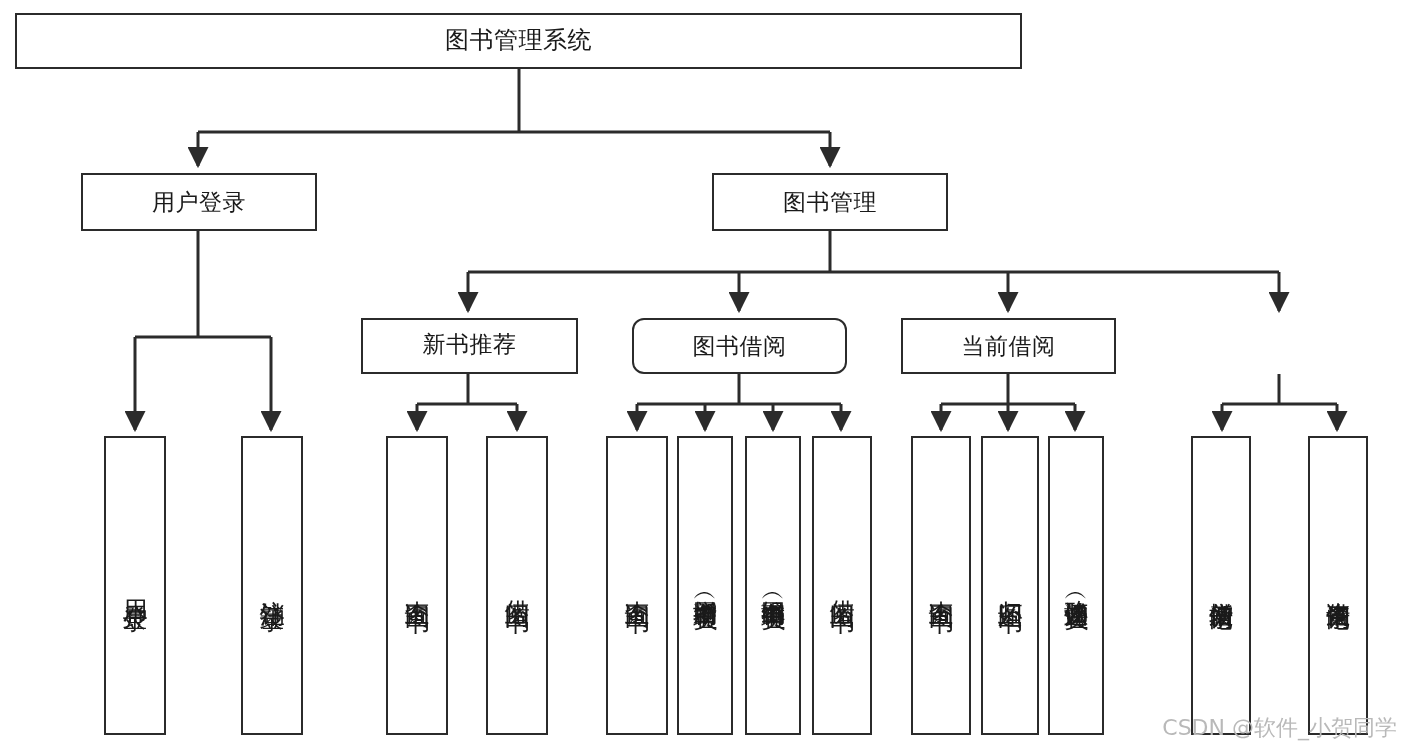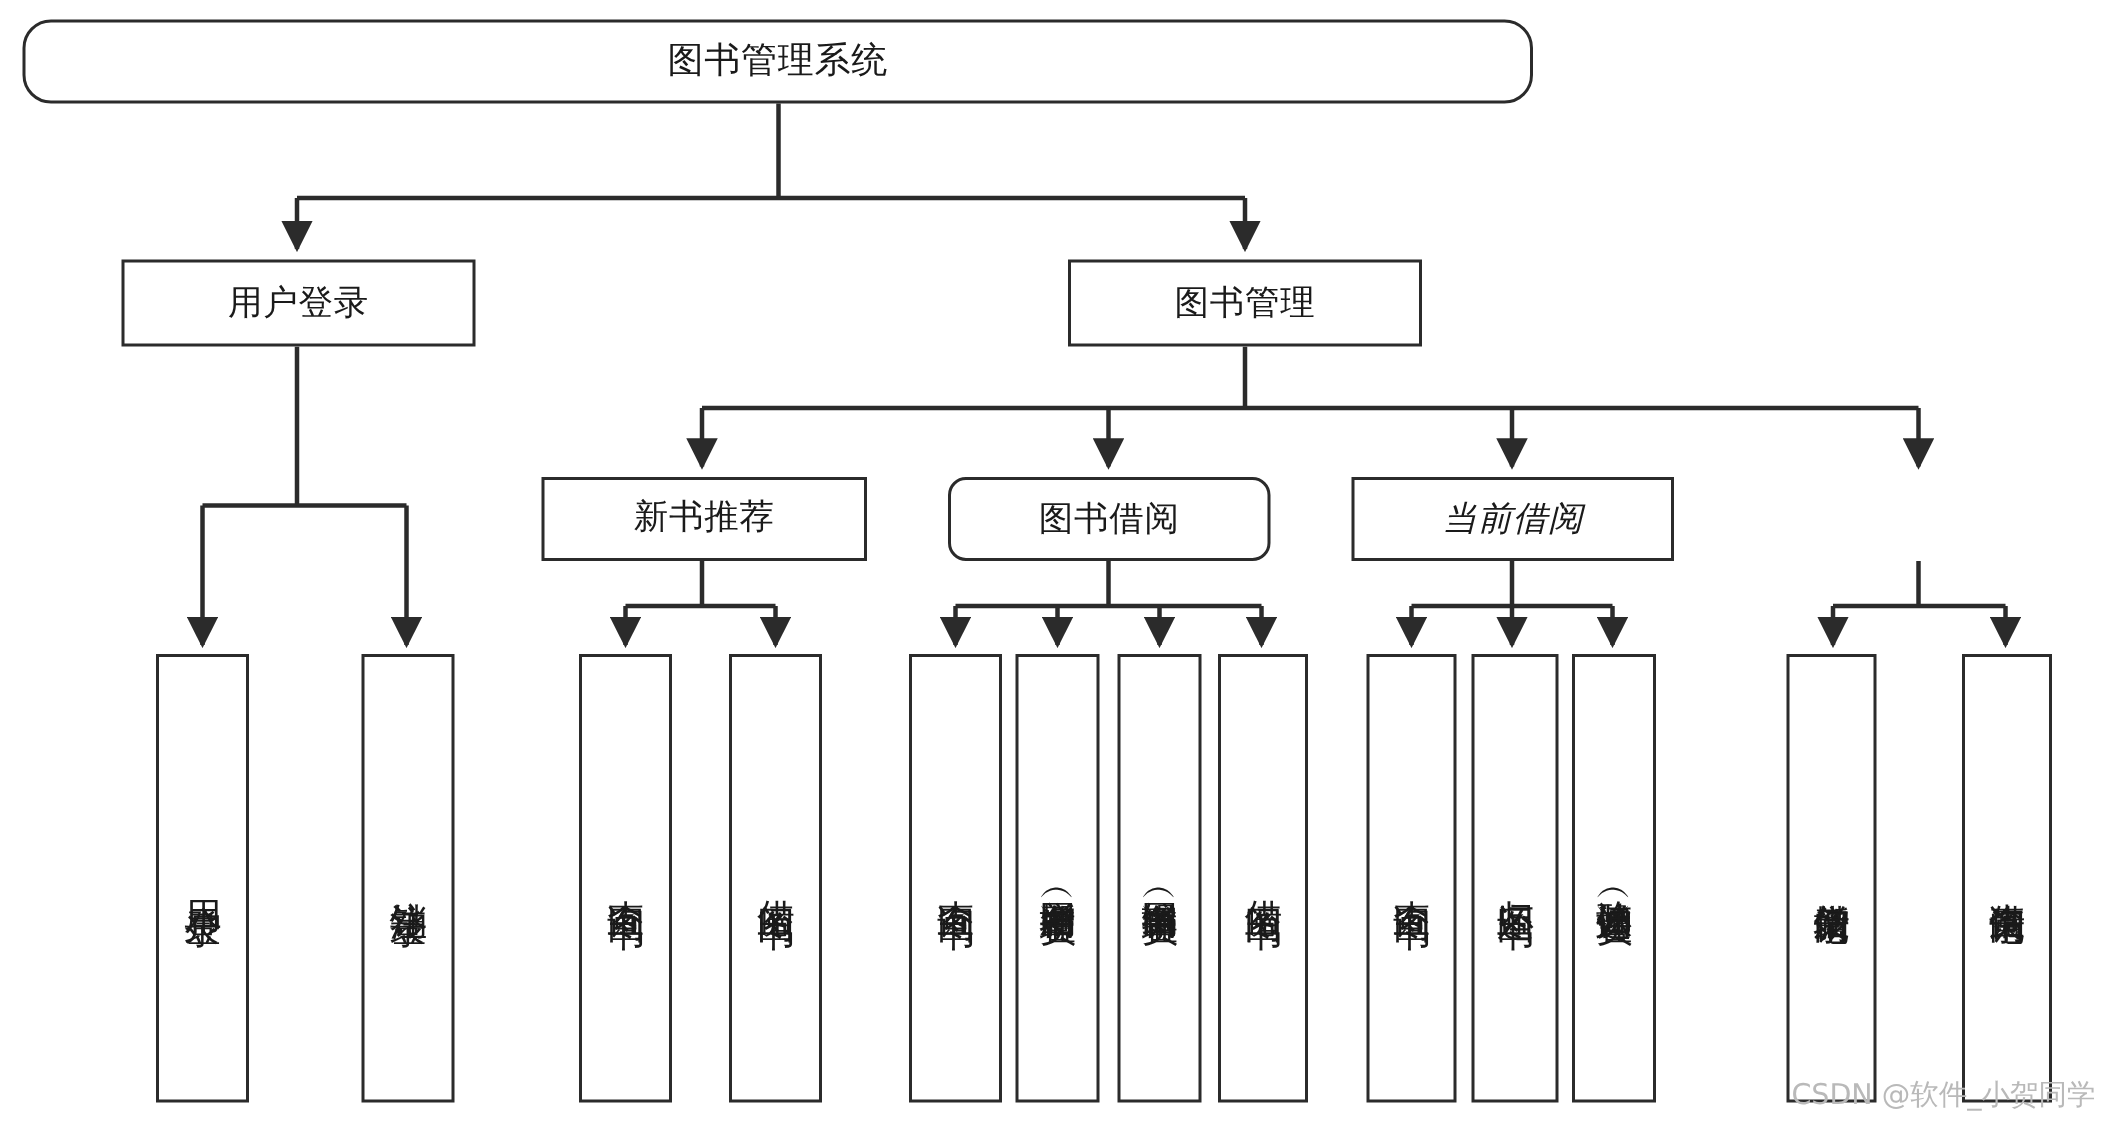--- a/index.html
+++ b/index.html
@@ -65,21 +65,21 @@
     max-height: 100%;
   }
   .node.v.tight .label {
     font-size: 24px;
     letter-spacing: 1px;
   }
   .watermark {
     position: absolute;
     right: 8px;
     bottom: 4px;
-    font-size: 19px;
+    font-size: 22px;
     color: #b9b9b9;
     z-index: 8;
     white-space: nowrap;
     font-family: "DejaVu Sans", "Liberation Sans", sans-serif;
   }
 </style>
 </head>
 <body>
 
 <div id="canvas">
@@ -127,38 +127,38 @@
       <path d="M 1008 404 L 1008 430" marker-end="url(#arrow)"></path>
       <path d="M 1075 404 L 1075 430" marker-end="url(#arrow)"></path>
 
       <path d="M 1279 374 L 1279 404"></path>
       <path d="M 1222 404 L 1337 404"></path>
       <path d="M 1222 404 L 1222 430" marker-end="url(#arrow)"></path>
       <path d="M 1337 404 L 1337 430" marker-end="url(#arrow)"></path>
     </g>
   </svg>
 
-  <div class="node h root" style="left:15px; top:13px; width:1007px; height:56px;border-radius:19px;">
+  <div class="node h root" style="left:15px; top:13px; width:1007px; height:56px;">
     <span class="label">图书管理系统</span>
   </div>
 
   <div class="node h" style="left:81px; top:173px; width:236px; height:58px;">
     <span class="label">用户登录</span>
   </div>
   <div class="node h" style="left:712px; top:173px; width:236px; height:58px;">
     <span class="label">图书管理</span>
   </div>
 
   <div class="node h" style="left:361px; top:318px; width:217px; height:56px;font-family:Liberation Mono, monospace;">
     <span class="label">新书推荐</span>
   </div>
   <div class="node h" style="left:632px; top:318px; width:215px; height:56px;border-radius:12px;">
     <span class="label">图书借阅</span>
   </div>
-  <div class="node h" style="left:901px; top:318px; width:215px; height:56px;font-style:italic;">
+  <div class="node h" style="left:901px; top:318px; width:215px; height:56px;">
     <span class="label">当前借阅</span>
   </div>
 
   <div class="node v" style="left:104px; top:436px; width:62px; height:299px;">
     <span class="label">用户登录</span>
   </div>
   <div class="node v" style="left:241px; top:436px; width:62px; height:299px;">
     <span class="label">注销登录</span>
   </div>
 

